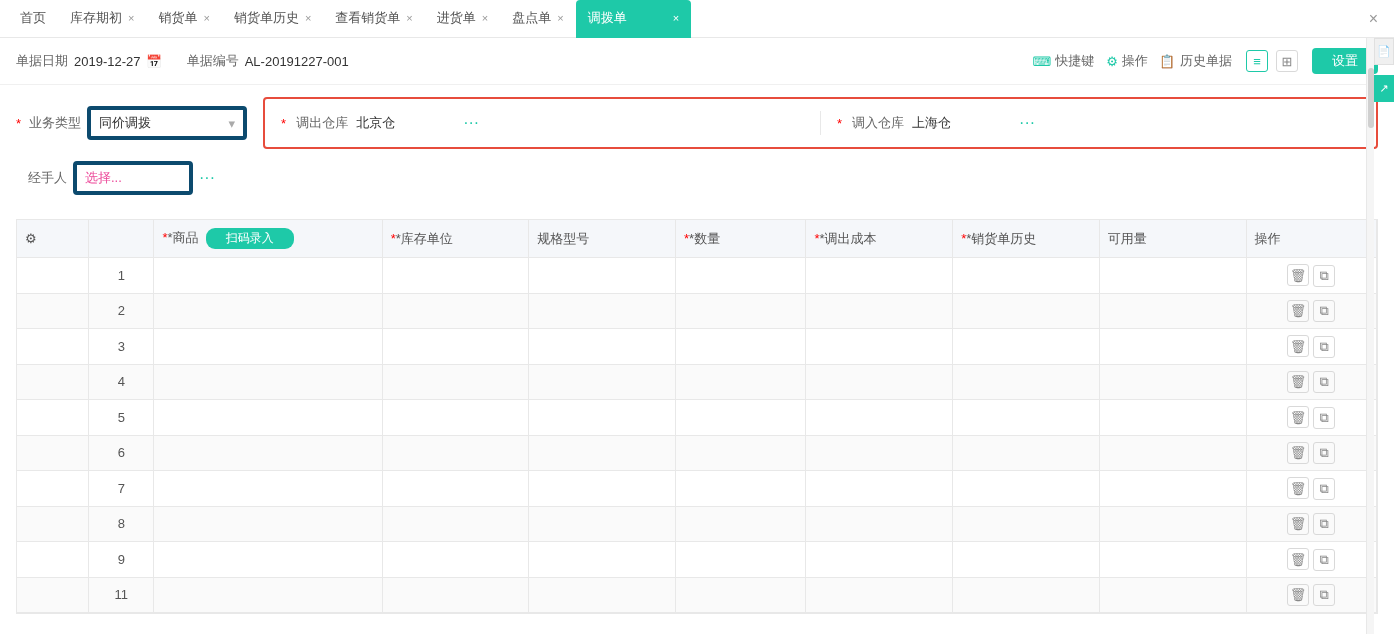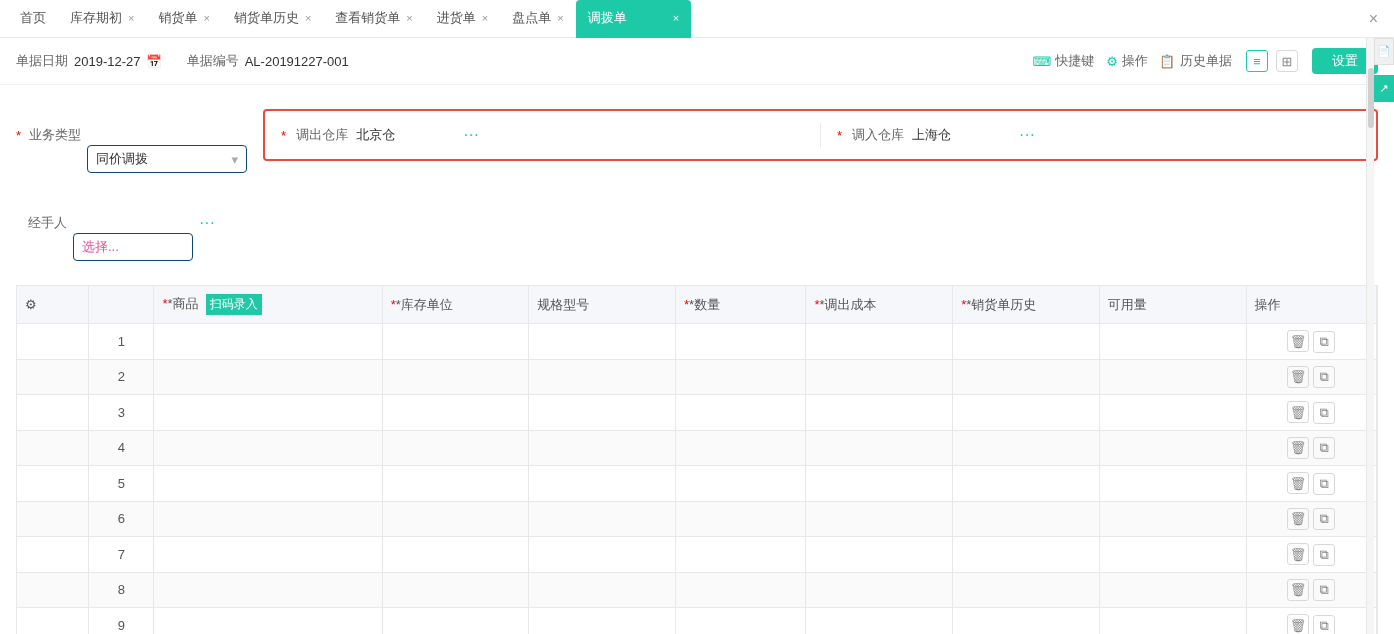--- a/index.html
+++ b/index.html
@@ -112,30 +112,29 @@
       gap: 16px;
     }
     .field-item {
       display: flex;
       align-items: center;
       gap: 6px;
     }
     .required-star { color: #f00; margin-right: 2px; }
     .field-item label { color: #666; white-space: nowrap; }
     .field-select {
-      border: 1px solid #0c4a6e;
+      border: 4px solid #0c4a6e;
       border-radius: 4px;
       padding: 4px 8px;
       min-width: 120px;
       display: flex;
       align-items: center;
       justify-content: space-between;
       cursor: pointer;
       background: #fff;
-      margin-top: 48px;
     }
     .field-select .chevron { color: #aaa; margin-left: 8px; }
     .field-input-placeholder { color: #ec4899; }
     .more-btn { color: #1ec9a8; cursor: pointer; font-size: 16px; }
 
     
     .warehouse-section {
       border: 2px solid #e74c3c;
       border-radius: 4px;
       padding: 12px 16px;
@@ -199,22 +198,22 @@
     .col-qty { width: 80px; }
     .col-cost { width: 90px; }
     .col-amount { width: 90px; }
     .col-avail { width: 90px; }
     .col-ops { width: 80px; text-align: center; }
 
     .scan-btn {
       background: #1ec9a8;
       color: #fff;
       border: none;
-      border-radius: 0;
-      padding: 2px 4px;
+      border-radius: 9px;
+      padding: 2px 20px;
       cursor: pointer;
       font-size: 12px;
     }
     .gear-icon-cell { text-align: center; }
 
     .op-btn {
       background: none;
       border: 1px solid #d9d9d9;
       border-radius: 3px;
       width: 22px;

